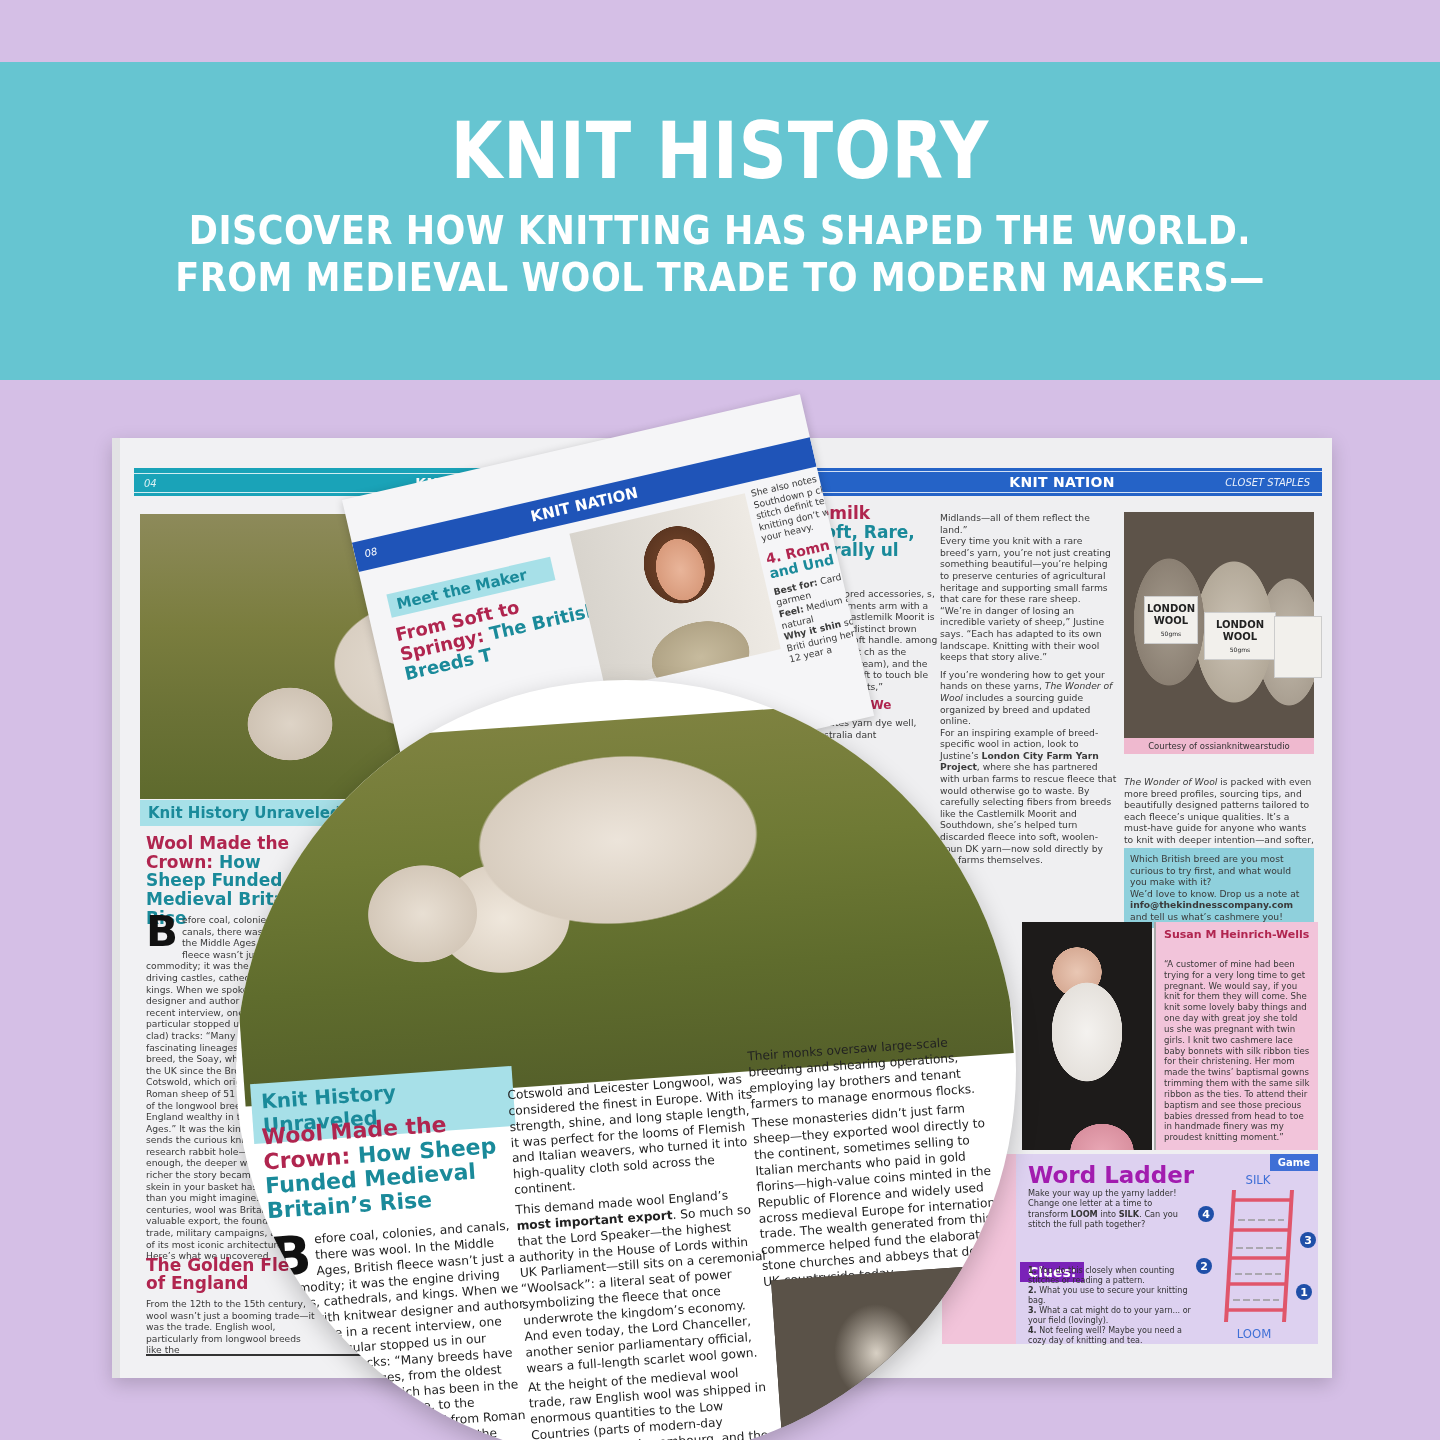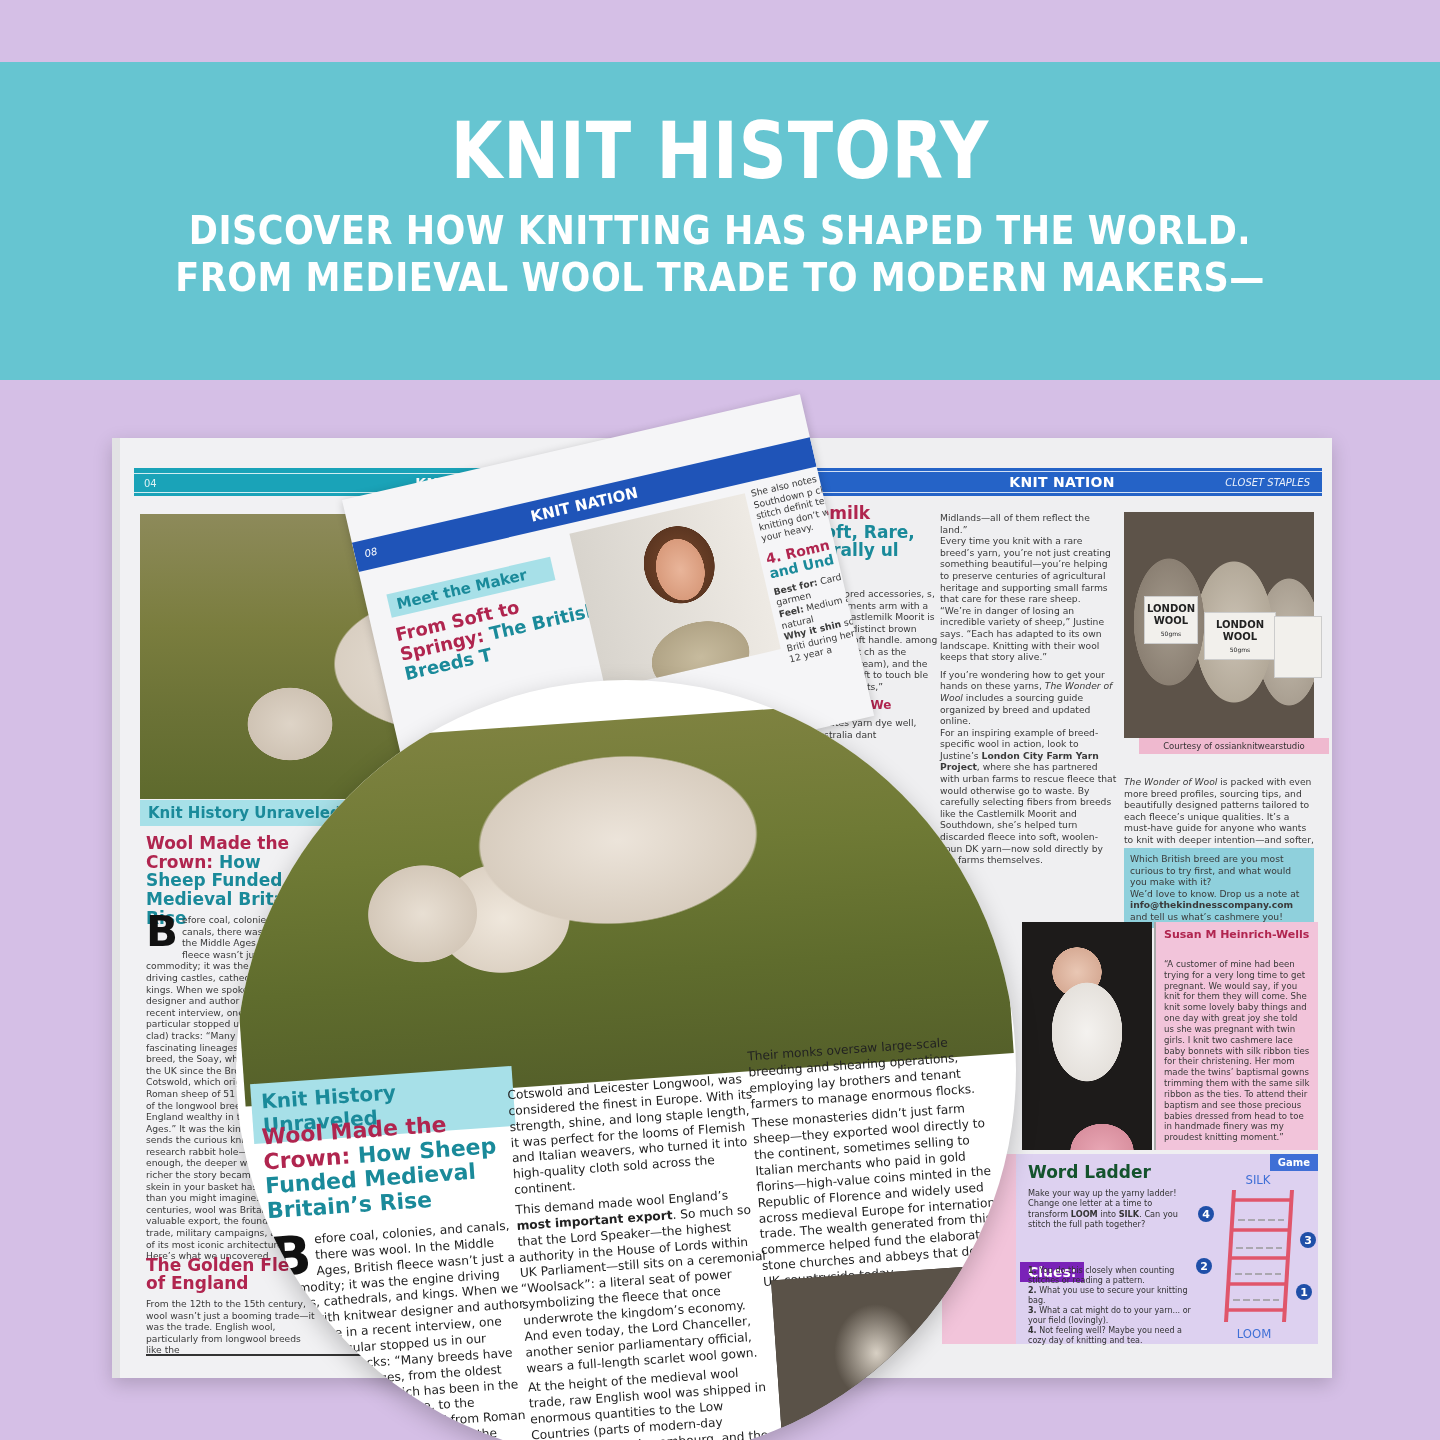--- a/index.html
+++ b/index.html
@@ -15,21 +15,21 @@
   .mag { position: absolute; left: 112px; top: 438px; width: 1220px; height: 940px; }
   .mag-shadow { position: absolute; left: 0; top: 0; width: 1220px; height: 940px; background: #ececee; box-shadow: 0 6px 18px rgba(0,0,0,0.18); }
   .page { position: absolute; top: 0; height: 940px; background: #f1f1f3; overflow: hidden; }
   .page.left { left: 0; width: 690px; border-left: 8px solid #e2e2e4; }
   .page.right { left: 690px; width: 530px; background: #efeff1; }
   .spine { position: absolute; left: 686px; top: 0; width: 10px; height: 940px; background: linear-gradient(90deg, #d9d9db, #fff, #d6d6d8); }
 
   .hdr { position: absolute; top: 30px; height: 28px; display: flex; align-items: center; color: #fff; }
   .hdr.teal { background: #1aa3b8; border-top: 2px solid #1aa3b8; }
   .hdr.blue { background: #2563c7; }
-  .hdr .pg { font-size: 10px; padding-left: 10px; opacity: .85; }
+  .hdr .pg { font-size: 10px; font-style: italic; padding-left: 10px; opacity: .85; }
   .hdr .title { position: absolute; left: 0; right: 0; text-align: center; font-weight: 700; font-size: 14px; letter-spacing: .3px; }
   .hdr .sec { position: absolute; right: 12px; font-size: 10px; font-style: italic; opacity: .9; }
   .hdr::before, .hdr::after { content: ""; position: absolute; left: 0; right: 0; height: 1px; background: #fff; opacity: .8; }
   .hdr::before { top: 3px; } .hdr::after { bottom: 3px; }
 
   
   .sheep-photo-l { position: absolute; left: 20px; top: 76px; width: 660px; height: 285px; background:
       radial-gradient(ellipse 190px 120px at 300px 150px, #e8e0d6 0%, #d9cfc2 55%, transparent 56%),
       radial-gradient(ellipse 70px 60px at 150px 210px, #ded4c7 0%, #cfc3b4 60%, transparent 61%),
       linear-gradient(180deg, #8d8a5a 0%, #7a7d3e 40%, #6b7236 70%, #5e6a2d 100%); }
@@ -50,34 +50,34 @@
   .rp-col1 { position: absolute; left: 10px; top: 150px; width: 130px; }
   .rp-col2 { position: absolute; left: 138px; top: 74px; width: 178px; }
   .rp-sub { color: #b0254f; font-weight: 700; font-size: 12px; margin: 6px 0 4px; }
   .yarn-photo { position: absolute; left: 322px; top: 74px; width: 190px; height: 226px; background:
       radial-gradient(ellipse 50px 90px at 45px 110px, #a49a8c 0%, #8b8073 70%, transparent 71%),
       radial-gradient(ellipse 55px 100px at 110px 120px, #cbc2b4 0%, #b3a999 70%, transparent 71%),
       radial-gradient(ellipse 45px 90px at 165px 130px, #c2b9ab 0%, #a99f91 70%, transparent 71%),
       #5d5349; }
   .yarn-label { position: absolute; background: #f2f0ec; border: 1px solid #ccc; font-size: 10px; font-weight: 700; color: #222; text-align: center; line-height: 1.2; padding: 6px 2px; margin-left: 16px; }
   .yarn-label .g { font-size: 6px; font-weight: 400; display: block; margin-top: 3px; }
-  .caption { position: absolute; left: 337px; top: 300px; width: 190px; background: #efb9cf; font-size: 8.5px; text-align: center; padding: 3px 0; color: #333; }
+  .caption { position: absolute; left: 322px; top: 300px; width: 190px; background: #efb9cf; font-size: 8.5px; text-align: center; padding: 3px 0; color: #333; }
   .rp-col3 { position: absolute; left: 322px; top: 322px; width: 190px; margin-top: 16px; }
   .cta-box { position: absolute; left: 322px; top: 410px; width: 190px; background: #8fd0dc; padding: 5px 6px; }
   .baby-photo { position: absolute; left: 220px; top: 484px; width: 130px; height: 228px; background:
       radial-gradient(ellipse 45px 40px at 80px 230px, #e9a7b5 0%, #d9909f 70%, transparent 71%),
       radial-gradient(ellipse 50px 70px at 65px 110px, #f4f2ef 0%, #e5e1dc 70%, transparent 71%),
       radial-gradient(ellipse 35px 35px at 55px 50px, #e9c7b4 0%, #d7ab95 70%, transparent 71%),
       #1d1b1a; }
   .quote-box { position: absolute; left: 352px; top: 484px; width: 164px; height: 228px; background: #f2c4da; padding: 6px 8px; border-left: 2px solid #aaa; }
   .quote-name { color: #b0254f; font-weight: 700; font-size: 11px; margin-bottom: 18px; }
   .pink-strip { position: absolute; left: 140px; top: 716px; width: 90px; height: 190px; background: #f2c4da; }
   .game-box { position: absolute; left: 214px; top: 716px; width: 302px; height: 190px; background: #ddd1f0; }
   .game-tag { position: absolute; right: 0; top: 0; background: #3f6fd6; color: #fff; font-size: 10px; font-weight: 700; padding: 3px 8px; }
-  .game-title { position: absolute; left: 12px; top: 8px; color: #14532d; font-weight: 900; font-size: 17px; }
+  .game-title { position: absolute; left: 12px; top: 8px; color: #a21caf; font-weight: 900; font-size: 23px; }
   .game-intro { position: absolute; left: 12px; top: 34px; width: 160px; font-size: 8.2px; line-height: 1.25; color: #333; }
   .clues-tag { position: absolute; left: 4px; top: 90px; background: #7a22b8; color: #fff; font-weight: 700; font-size: 14px; padding: 2px 8px; margin-top: 18px; }
   .clues { position: absolute; left: 12px; top: 112px; width: 170px; font-size: 8px; line-height: 1.25; color: #333; }
   .ladder { position: absolute; left: 180px; top: 18px; width: 120px; height: 170px; }
 
   
   .overlay-page { position: absolute; left: 342px; top: 500px; width: 470px; height: 330px; background: #f5f5f7; transform: rotate(-13deg); transform-origin: 0 0; box-shadow: 0 2px 10px rgba(0,0,0,.2); overflow: hidden; }
   .ov-hdr { position: absolute; left: 0; right: 0; top: 44px; height: 30px; background: #1f54b8; color: #fff; }
   .ov-hdr .title { position: absolute; left: 0; right: 0; text-align: center; font-weight: 700; font-size: 15px; top: 6px; }
   .ov-hdr .pg { position: absolute; left: 10px; top: 8px; font-size: 10px; font-style: italic; }

